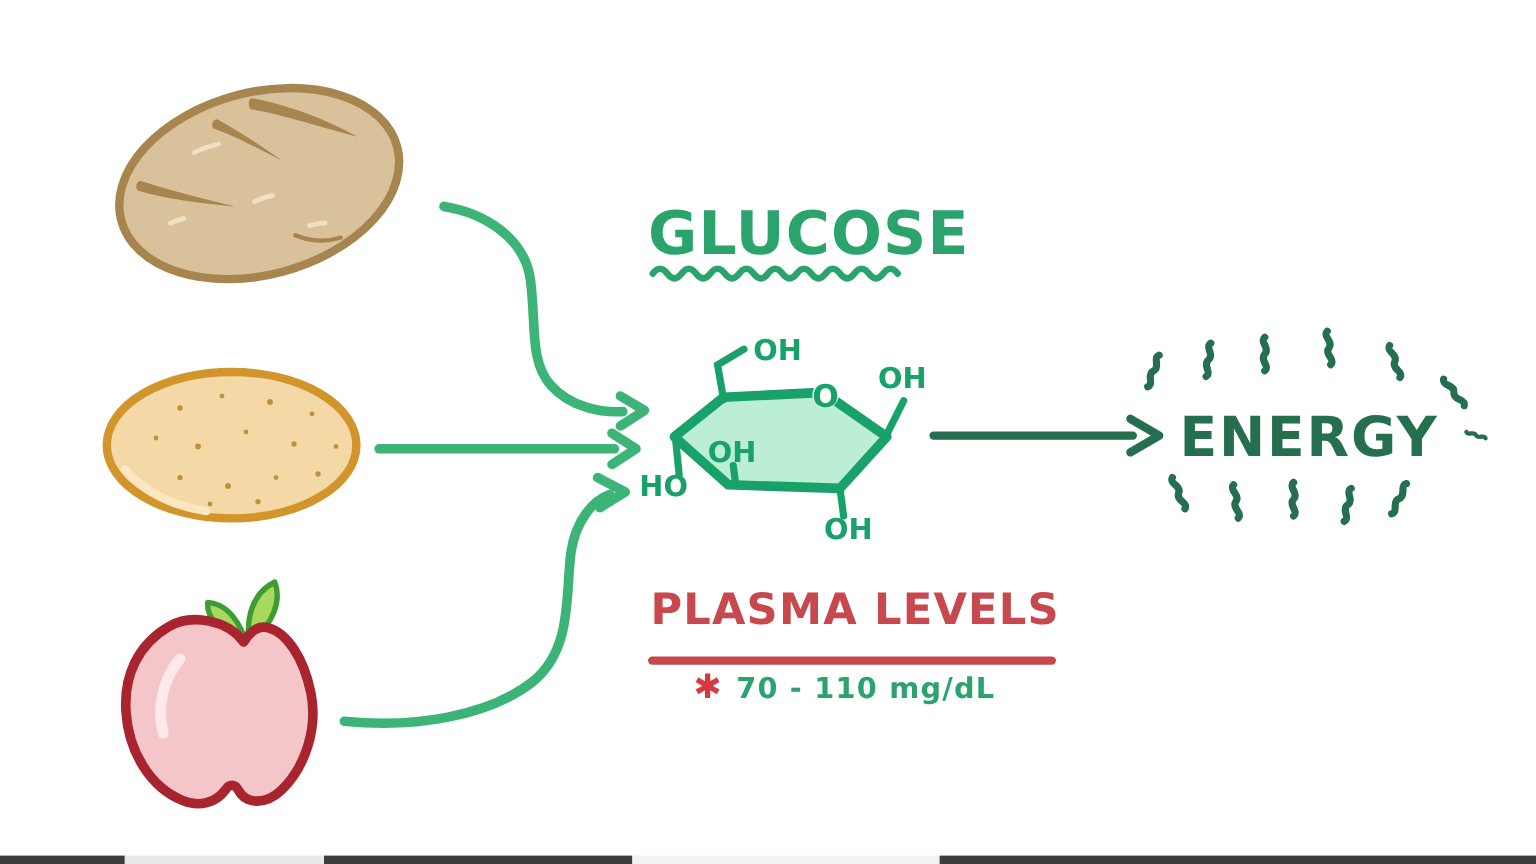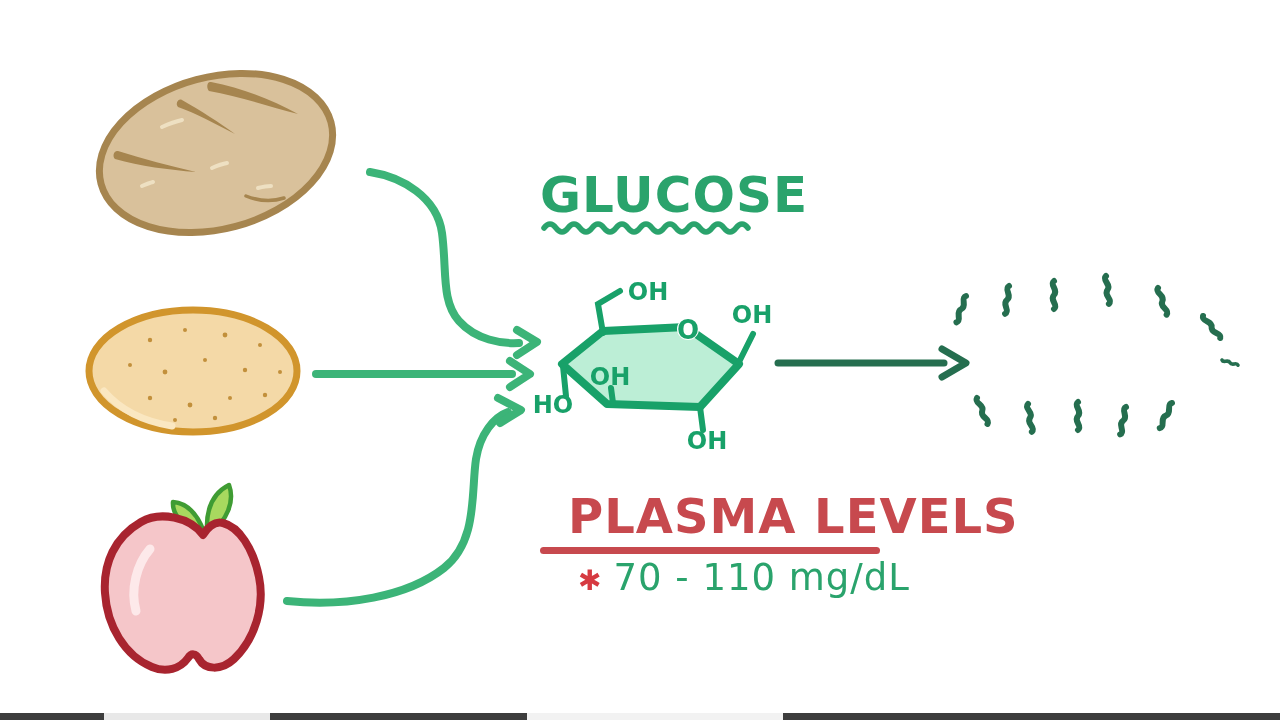--- a/index.html
+++ b/index.html
@@ -26,24 +26,24 @@
   .potato-hl{stroke:#fae7c1;stroke-width:7;fill:none;stroke-linecap:round;}
   .potato-spot{fill:#c2903b;}
   .apple-body{fill:var(--apple-fill);stroke:var(--apple-line);stroke-width:8;stroke-linejoin:round;}
   .apple-hl{fill:none;stroke:#fde9ea;stroke-width:9;stroke-linecap:round;}
   .leaf{fill:var(--leaf-fill);stroke:var(--leaf-line);stroke-width:4.5;stroke-linejoin:round;}
 
   
   .heading{position:absolute;font-weight:700;white-space:nowrap;}
   .h-glucose{left:540px;top:166px;font-size:50px;color:var(--green);letter-spacing:1px;}
   .h-energy{left:983px;top:337px;font-size:46px;color:var(--green-dark);letter-spacing:1.5px;}
-  .h-plasma{left:568px;top:488px;font-size:48px;color:var(--red);letter-spacing:1px;}
+  .h-plasma{left:542px;top:488px;font-size:36px;color:var(--red);letter-spacing:1px;}
   .range{position:absolute;left:578px;top:556px;display:flex;align-items:baseline;gap:12px;white-space:nowrap;}
   .range .ast{color:var(--asterisk-red);font-size:28px;font-weight:700;}
-  .range .val{color:var(--green);font-size:37px;font-weight:400;letter-spacing:1px;}
+  .range .val{color:var(--green);font-size:24px;font-weight:700;letter-spacing:1px;}
 
   
   .progress{position:absolute;left:0;bottom:0;width:1280px;height:7px;}
   .progress .seg{position:absolute;top:0;height:100%;}
 </style>
 </head>
 <body>
 
 <div class="frame">
 
@@ -139,20 +139,21 @@
       <use href="#wig" transform="translate(1222,360) rotate(-72) scale(0.6)"></use>
       <use href="#wig" transform="translate(977,398) rotate(-22)"></use>
       <use href="#wig" transform="translate(1028,404) rotate(-8)"></use>
       <use href="#wig" transform="translate(1078,402)"></use>
       <use href="#wig" transform="translate(1126,407) rotate(12)"></use>
       <use href="#wig" transform="translate(1172,403) rotate(26)"></use>
     </g>
   </svg>
 
   <div class="heading h-glucose">GLUCOSE</div>
+  <div class="heading h-energy">ENERGY</div>
   <div class="heading h-plasma">PLASMA LEVELS</div>
 
   <div class="range">
     <span class="ast">✱</span>
     <span class="val">70 - 110 mg/dL</span>
   </div>
 
   <div class="progress">
       <div class="seg" style="left: 0px; width: 104px; background: rgb(61, 61, 61);"></div>
       <div class="seg" style="left: 104px; width: 166px; background: rgb(232, 232, 232);"></div>

